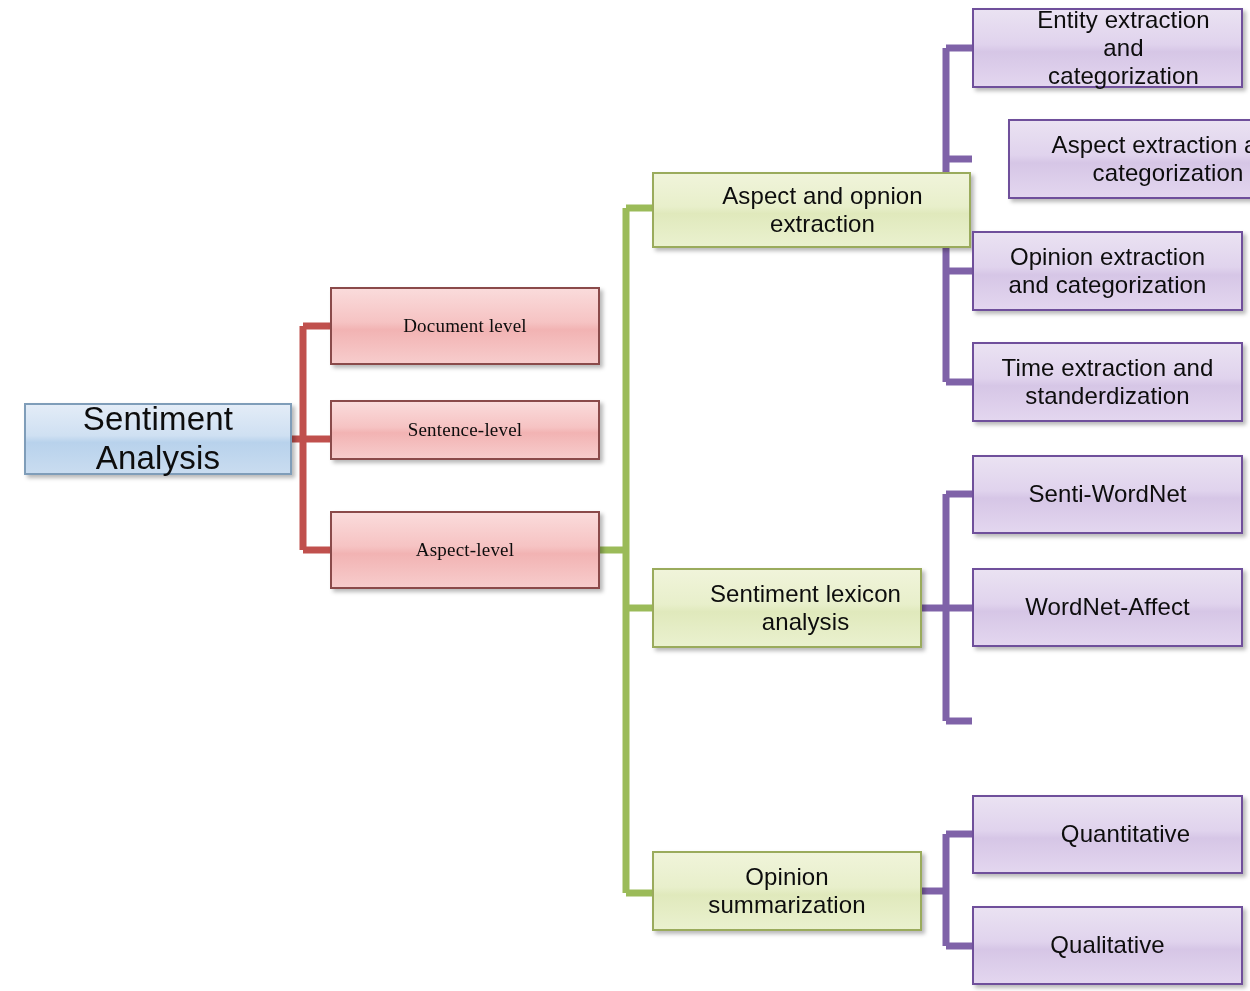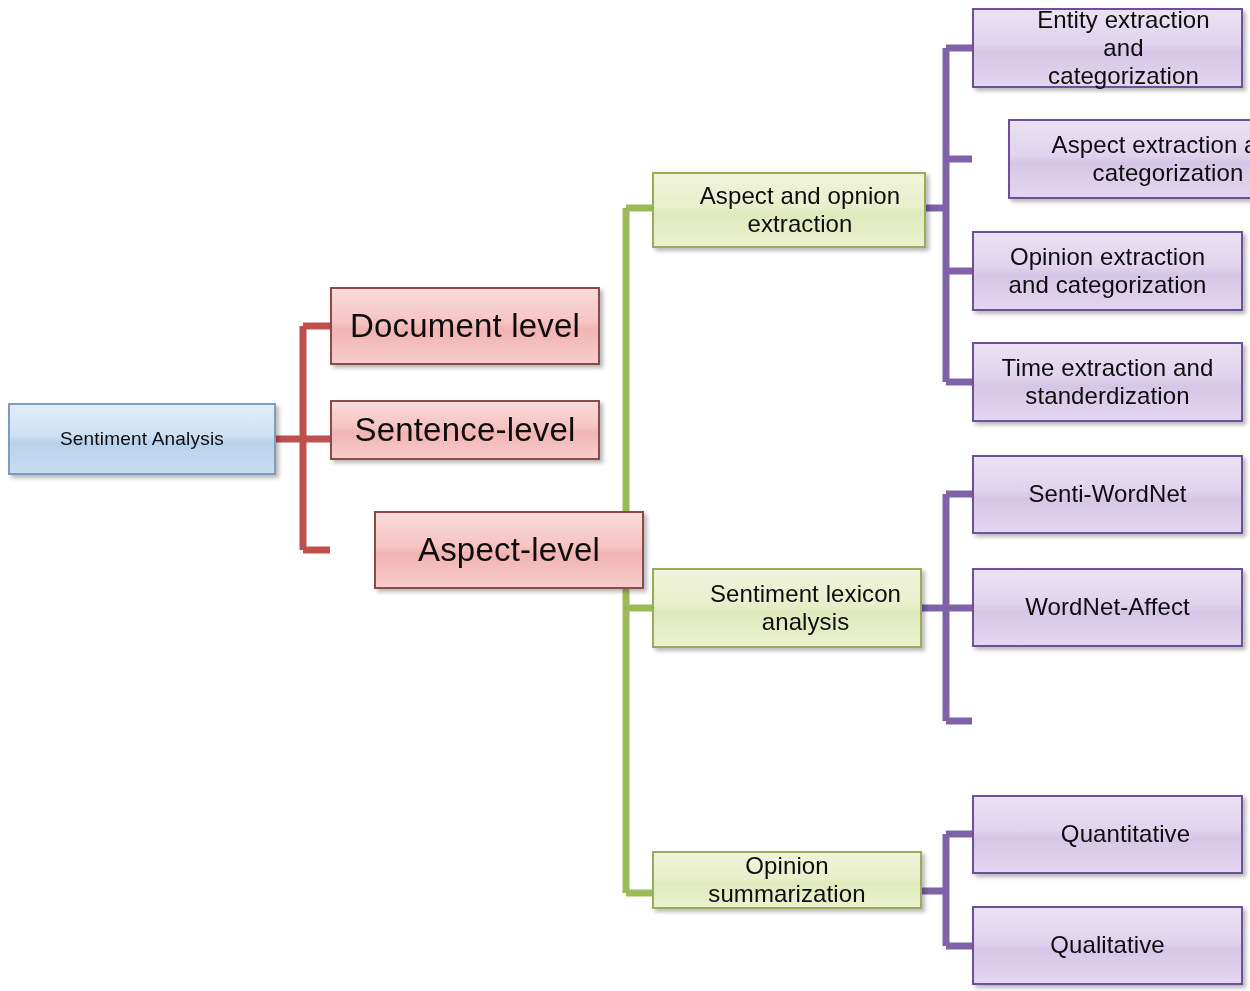--- a/index.html
+++ b/index.html
@@ -39,30 +39,32 @@
   .node .label{
     display:block;
     width:100%;
     white-space:pre-line;
   }
 
   
   .node.root{
     background:linear-gradient(to bottom,#e3ecf7 0%,#cfe0f2 45%,#b8d2ec 55%,#c9dcf0 100%);
     border-color:#7f9db9;
-    font-size:19px;
+    font-size:33px;
     letter-spacing:0.2px;
+    margin-left:16px;
   }
 
   
   .node.lvl1{
     background:linear-gradient(to bottom,#fadbdb 0%,#f6c3c3 45%,#f2b3b3 55%,#f7cccc 100%);
     border-color:#8a4a4a;
-    font-size:33px;
+    font-size:19px;
     letter-spacing:0.2px;
+    font-family:Liberation Serif, serif;
   }
 
   
   .node.lvl2{
     background:linear-gradient(to bottom,#f0f4da 0%,#e8efcb 45%,#e0e9bc 55%,#eaf1cf 100%);
     border-color:#9aab5c;
     font-size:24px;
     letter-spacing:0.1px;
   }
 
@@ -125,33 +127,33 @@
   <div class="node root" style="left:8px;top:403px;width:268px;height:72px;">
     <span class="label">Sentiment Analysis</span>
   </div>
 
   <div class="node lvl1" style="left:330px;top:287px;width:270px;height:78px;">
     <span class="label">Document level</span>
   </div>
   <div class="node lvl1" style="left:330px;top:400px;width:270px;height:60px;">
     <span class="label">Sentence-level</span>
   </div>
-  <div class="node lvl1" style="left:330px;top:511px;width:270px;height:78px;margin-left:44px;">
+  <div class="node lvl1" style="left:330px;top:511px;width:270px;height:78px;">
     <span class="label">Aspect-level</span>
   </div>
 
-  <div class="node lvl2" style="left:652px;top:172px;width:274px;height:76px;padding-left:30px;">
+  <div class="node lvl2" style="left:652px;top:172px;width:319px;height:76px;padding-left:30px;">
     <span class="label">Aspect and opnion
 extraction</span>
   </div>
   <div class="node lvl2" style="left:652px;top:568px;width:270px;height:80px;padding-left:45px;">
     <span class="label">Sentiment lexicon
 analysis</span>
   </div>
-  <div class="node lvl2" style="left:652px;top:851px;width:270px;height:58px;">
+  <div class="node lvl2" style="left:652px;top:851px;width:270px;height:80px;">
     <span class="label">Opinion
 summarization</span>
   </div>
 
   <div class="node lvl3" style="left:972px;top:8px;width:271px;height:80px;padding-left:40px;">
     <span class="label">Entity extraction and
 categorization</span>
   </div>
   <div class="node lvl3" style="left:972px;top:119px;width:320px;height:80px;margin-left:36px;">
     <span class="label">Aspect extraction and

